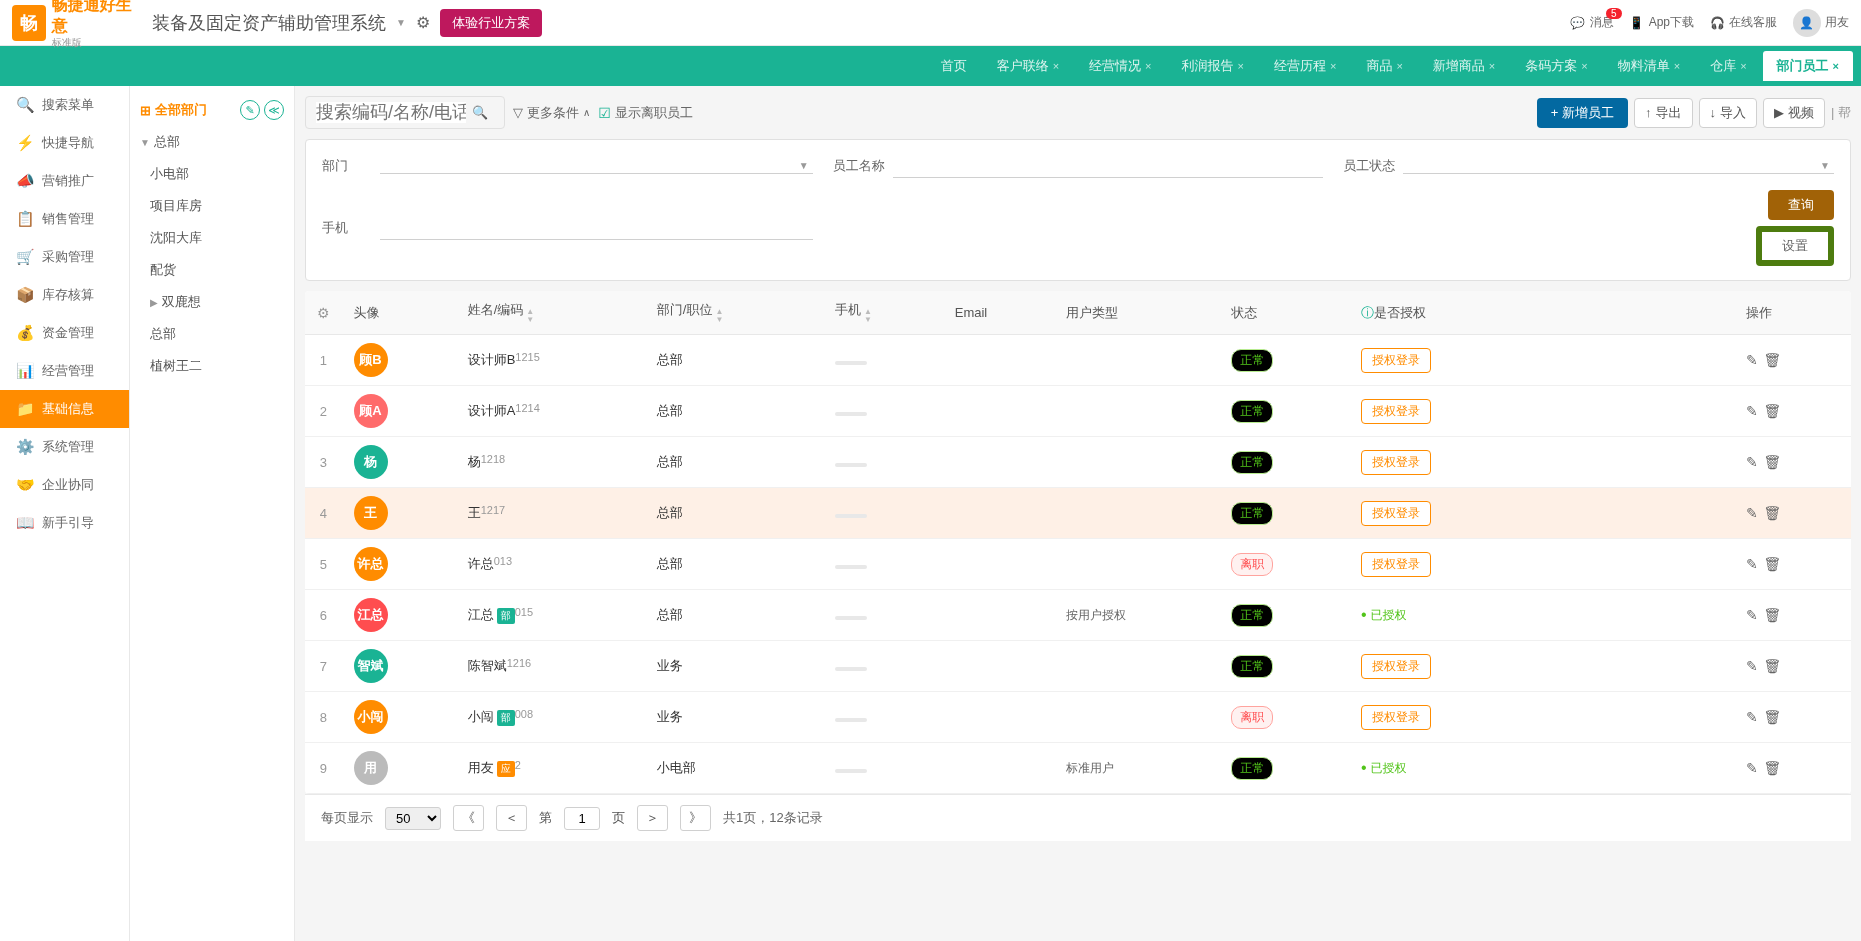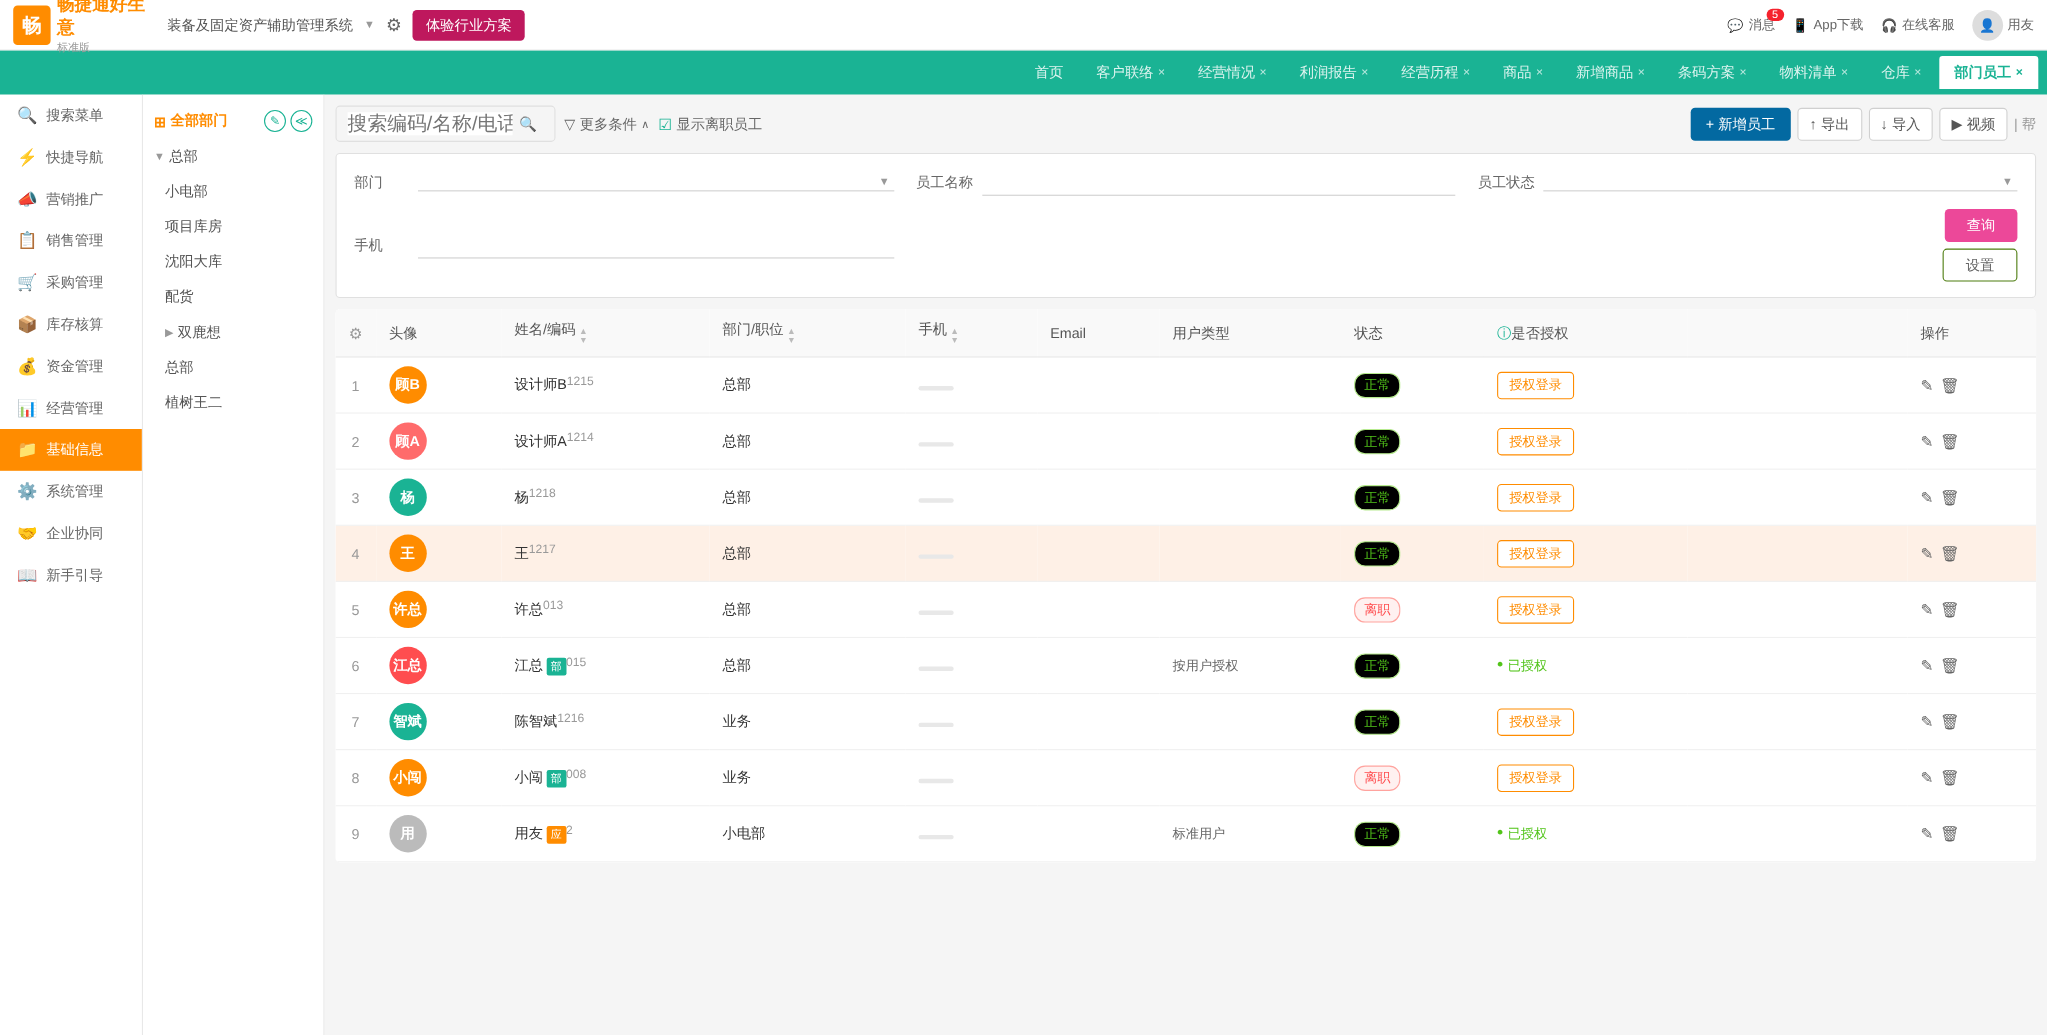--- a/index.html
+++ b/index.html
@@ -80,22 +80,22 @@
 
     
     .filter-form { background: #fff; border: 1px solid #e0e0e0; border-radius: 4px; padding: 14px 16px; margin-bottom: 10px; display: grid; grid-template-columns: 1fr 1fr 1fr; gap: 12px 20px; }
     .filter-row { display: flex; align-items: center; gap: 8px; }
     .filter-label { color: #666; font-size: 13px; white-space: nowrap; min-width: 50px; }
     .filter-input { flex: 1; border: none; border-bottom: 1px solid #d0d0d0; padding: 4px 6px; font-size: 13px; outline: none; }
     .filter-select-wrap { flex: 1; display: flex; align-items: center; border-bottom: 1px solid #d0d0d0; padding: 2px 4px; }
     .filter-select-text { flex: 1; font-size: 13px; color: #999; }
     .filter-select-arrow { color: #999; font-size: 10px; }
     .filter-actions { grid-column: 3; display: flex; flex-direction: column; gap: 6px; align-items: flex-end; }
-    .btn-query { background: #ec4899; color: #fff; border: none; padding: 6px 20px; border-radius: 4px; font-size: 13px; cursor: pointer; }
-    .btn-set { background: #fff; color: #666; border: 1px solid #4d7c0f; padding: 5px 20px; border-radius: 4px; font-size: 13px; cursor: pointer; }
+    .btn-query { background: #a16207; color: #fff; border: none; padding: 6px 20px; border-radius: 4px; font-size: 13px; cursor: pointer; }
+    .btn-set { background: #fff; color: #666; border: 6px solid #4d7c0f; padding: 5px 20px; border-radius: 4px; font-size: 13px; cursor: pointer; }
 
     
     .employee-table { width: 100%; border-collapse: collapse; background: #fff; border-radius: 4px; overflow: hidden; font-size: 13px; }
     .employee-table th { background: #f9f9f9; color: #555; padding: 10px 12px; text-align: left; border-bottom: 1px solid #e8e8e8; font-weight: 500; white-space: nowrap; }
     .employee-table td { padding: 8px 12px; border-bottom: 1px solid #f0f0f0; vertical-align: middle; }
     .employee-table tr.highlighted { background: #fef0e6; }
     .avatar-circle { width: 34px; height: 34px; border-radius: 50%; display: flex; align-items: center; justify-content: center; color: #fff; font-size: 13px; font-weight: bold; flex-shrink: 0; }
     .name-code { display: flex; flex-direction: row; }
     .emp-name { font-size: 13px; color: #333; }
     .emp-code { font-size: 11px; color: #999; }
@@ -136,21 +136,21 @@
 <div class="top-bar">
   <div class="logo-area">
     <div class="logo-icon">
         <span>畅</span>
       </div>
     <div>
       <div class="logo-text">畅捷通好生意</div>
       <div class="logo-sub">标准版</div>
     </div>
   </div>
-  <span style="font-size:13px;color:#555;">装备及固定资产辅助管理系统</span>
+  <span style="font-size:18px;color:#555;">装备及固定资产辅助管理系统</span>
   <span class="dropdown-arrow" style="cursor:pointer;">▼</span>
   <span class="gear-btn">⚙</span>
   <button class="experience-btn">体验行业方案</button>
   <div class="top-right">
     <div class="top-icon-btn">
       <span>💬</span>
       <span>消息</span>
       <span class="badge">5</span>
     </div>
     <div class="top-icon-btn">
@@ -643,16 +643,31 @@
     <td>
       <div class="op-btns">
         <span class="op-btn" title="编辑">✎</span>
         <span class="op-btn" title="删除">🗑</span>
       </div>
     </td>
   </tr>
             </tbody>
         </table>
 
+        <div class="table-footer">
+          <span class="page-size-label">每页显示</span>
+          <select class="page-size-select">
+            <option>50</option>
+            <option>100</option>
+          </select>
+          <button class="page-btn">《</button>
+          <button class="page-btn">＜</button>
+          <span>第</span>
+          <input class="page-input" type="text" value="1" style="">
+          <span>页</span>
+          <button class="page-btn">＞</button>
+          <button class="page-btn">》</button>
+          <span class="total-info">共1页，12条记录</span>
+        </div>
       </div>
     </div>
   </div>
 </div>
 
 </body></html>

